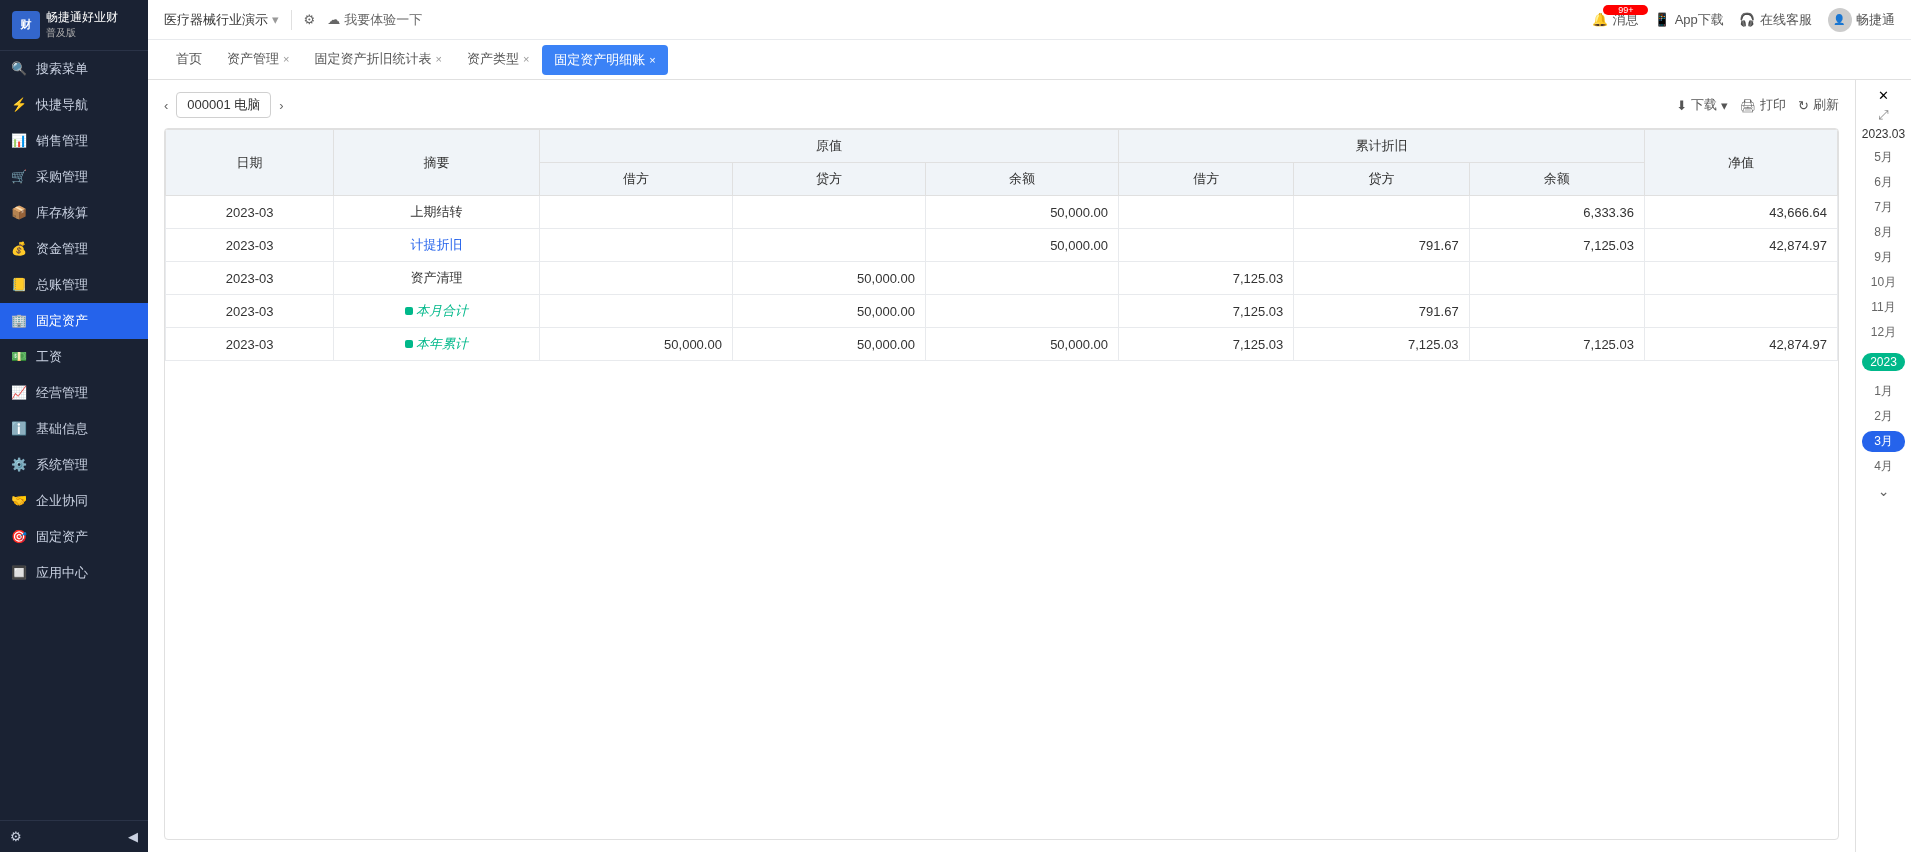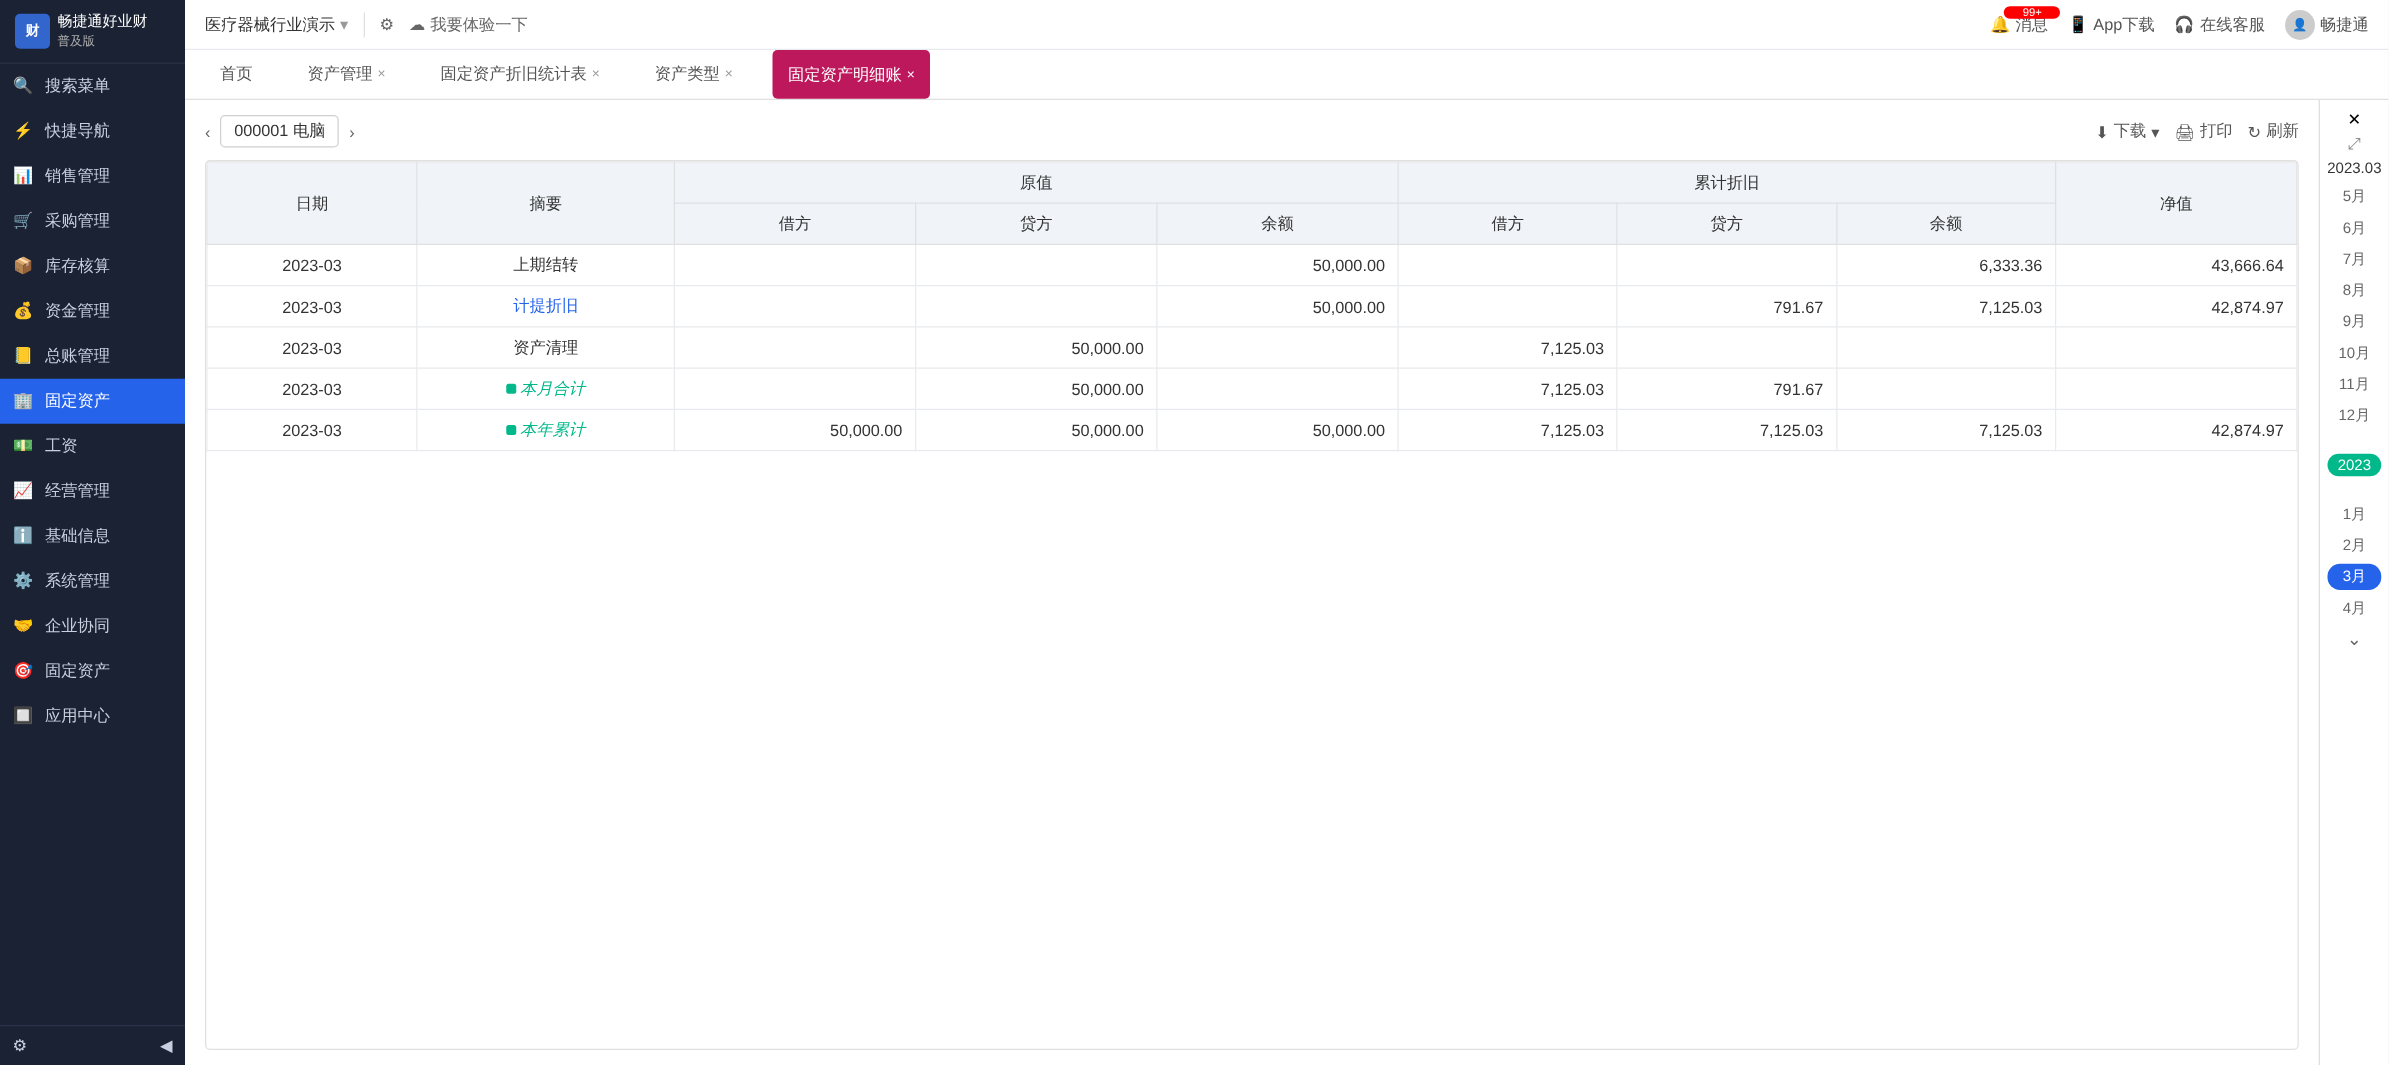--- a/index.html
+++ b/index.html
@@ -94,34 +94,35 @@
       padding: 0 15px; border-radius: 8px; min-width: 16px; text-align: center;
     }
     .topbar-user { display: flex; align-items: center; gap: 4px; cursor: pointer; color: #555; }
     .user-avatar { width: 24px; height: 24px; border-radius: 50%; background: #ccc; display: flex; align-items: center; justify-content: center; font-size: 10px; }
 
     
     .tabbar {
       background: #fff;
       border-bottom: 1px solid #e0e0e0;
       display: flex;
+      align-items: center;
       padding: 0 16px;
       height: 40px;
-      gap: 20px;
+      gap: 1px;
       flex-shrink: 0;
     }
     .tab {
       display: flex; align-items: center; gap: 4px;
       padding: 6px 12px;
       font-size: 13px; color: #555;
       cursor: pointer;
       border-bottom: 2px solid transparent;
       white-space: nowrap;
     }
-    .tab.active { color: #fff; background: #be185d; border-radius: 4px; border-bottom: none; }
+    .tab.active { color: #fff; background: #3b82f6; border-radius: 4px; border-bottom: none; }
     .tab-close { font-size: 11px; color: #999; cursor: pointer; }
     .tab.active .tab-close { color: #fff; }
 
     
     .content {
       flex: 1;
       display: flex;
       overflow: hidden;
     }
 
@@ -205,21 +206,21 @@
     .timeline-panel::-webkit-scrollbar { width: 3px; }
     .timeline-close-btn {
       width: 100%; display: flex; justify-content: center;
       padding: 4px 0; cursor: pointer;
     }
     .timeline-item {
       font-size: 12px; color: #666;
       padding: 4px 2px; text-align: center; cursor: pointer;
       width: 100%;
     }
-    .timeline-item.active-year { color: #fff; background: #00b88a; border-radius: 10px; padding: 2px 8px; margin: 18px auto; width: auto; }
+    .timeline-item.active-year { color: #fff; background: #00b88a; border-radius: 10px; padding: 2px 8px; margin: 8px auto; width: auto; }
     .timeline-item.active-month { color: #fff; background: #2563eb; border-radius: 10px; padding: 2px 8px; margin: 2px auto; width: auto; }
     .timeline-header { font-size: 12px; color: #333; font-weight: 500; padding: 4px 0; text-align: center; }
     .timeline-nav { cursor: pointer; color: #666; font-size: 14px; padding: 4px; }
 
     .expand-icon { cursor: pointer; color: #888; }
   </style>
 </head>
 <body>
 
 <div class="sidebar">

